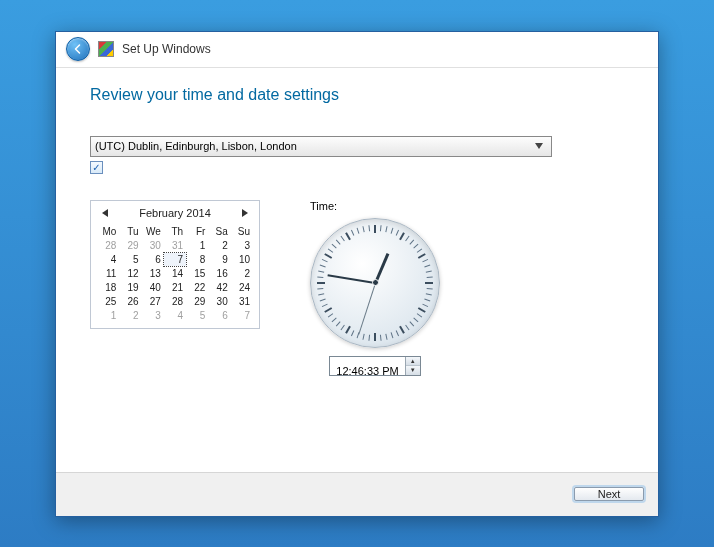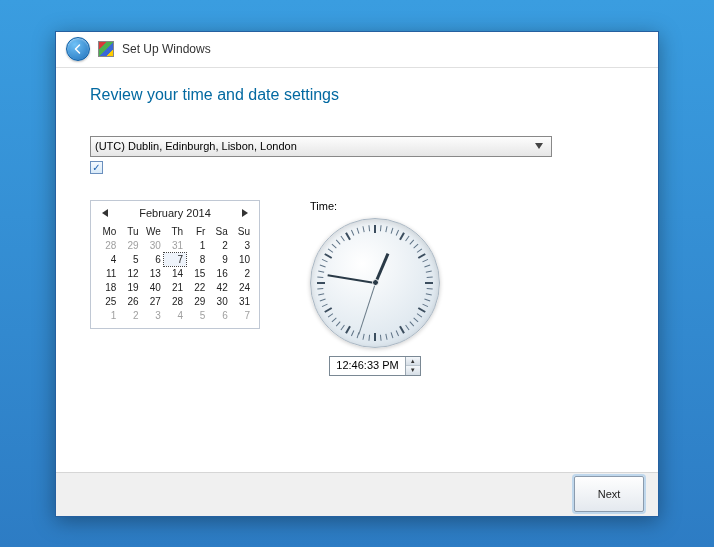--- a/index.html
+++ b/index.html
@@ -88,33 +88,33 @@
     margin-bottom: 8px;
   }
   .tick { position:absolute; left:50%; top:50%; width:1px; height:6px; background:#5f7386; transform-origin: 50% 58px; }
   .tick.major { width:2px; height:8px; background:#3b4d5e; }
   .hand { position:absolute; left:50%; top:50%; transform-origin: 50% 100%; background:#2a3a47; }
   .hand.hour { width:3px; height:32px; margin-left:-1.5px; margin-top:-32px; }
   .hand.min  { width:2px; height:48px; margin-left:-1px;   margin-top:-48px; }
   .hand.sec  { width:1px; height:54px; margin-left:-.5px;  margin-top:-54px; background:#6b7c89; }
   .pin { position:absolute; left:50%; top:50%; width:7px; height:7px; margin:-3.5px 0 0 -3.5px; border-radius:50%; background:#2a3a47; border:1px solid #fff; }
   .time-box { display:flex; align-items:stretch; border:1px solid #7a8894; height:20px; background:#fff; }
-  .time-txt { padding: 2px 6px; font-size:11px; min-width:72px; }
+  .time-txt { padding: 8px 6px; font-size:11px; min-width:72px; }
   .spinner { width:15px; display:flex; flex-direction:column; border-left:1px solid #9aa6b1; }
   .spin-btn { flex:1; background:linear-gradient(#f4f7fa,#d6dee6); display:flex; align-items:center; justify-content:center; font-size:6px; color:#333; border-bottom:1px solid #bcc6cf; }
   .spin-btn:last-child { border-bottom:none; }
   
   .footer {
     height: 44px; border-top: 1px solid #d6d6d6;
     background: #f0f0f0;
     display:flex; align-items:center; justify-content:flex-end;
     padding: 0 14px;
   }
   .next-btn {
-    width: 70px; height: 36px;
+    width: 70px; height: 14px;
     border: 1px solid #8b9bad;
     background: linear-gradient(#fefefe,#e4e9ef);
     font-size: 11px; color:#222;
     display:flex; align-items:center; justify-content:center;
     box-shadow: 0 0 0 2px rgba(100,170,230,.35);
     border-radius: 2px;
   }
 </style>
 </head>
 <body>

